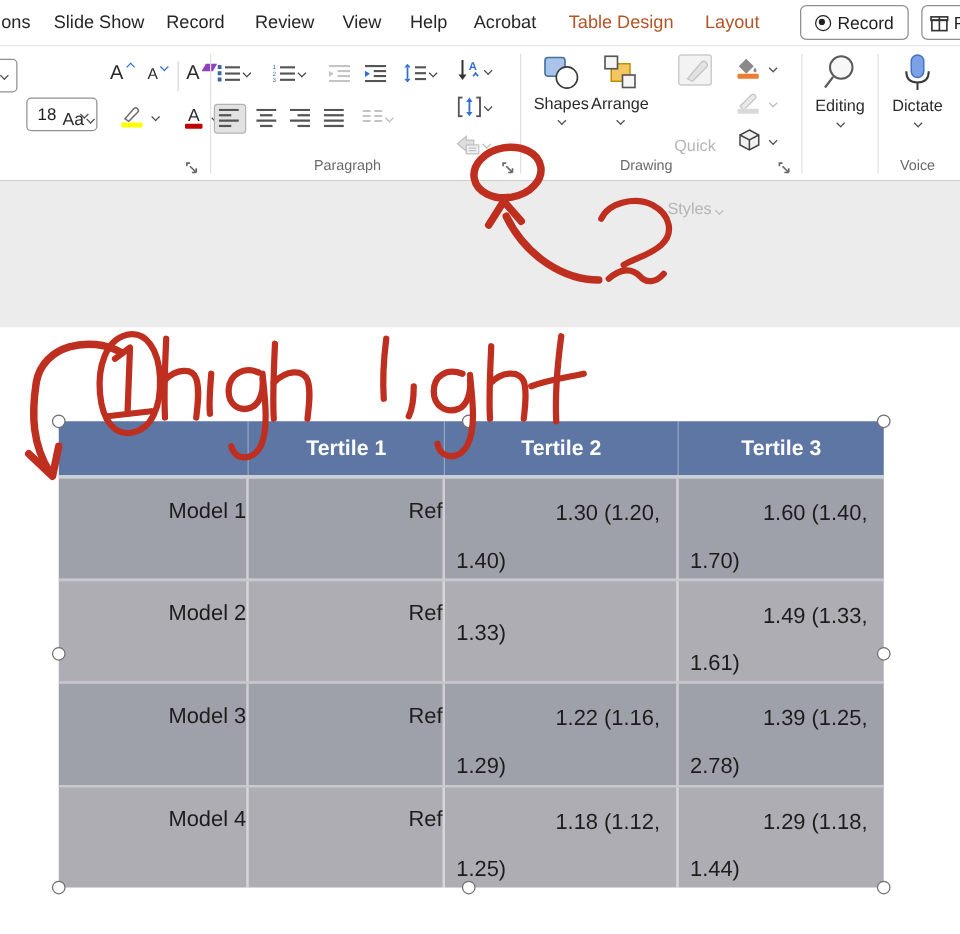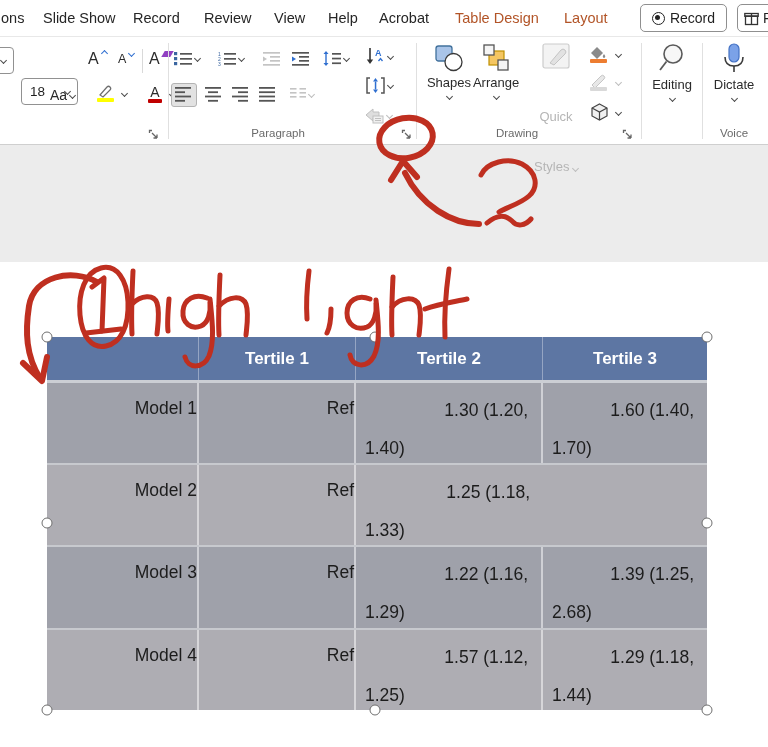--- a/index.html
+++ b/index.html
@@ -388,43 +388,46 @@
     <div class="c3">
       <div class="l1">1.60 (1.40,</div>
       <div class="l2">1.70)</div>
     </div>
   </div>
 
   <div class="trow tbody r-light">
     <div class="c0 cell-center">Model 2</div>
     <div class="c1 cell-center">Ref</div>
     <div class="c2">
-      <div class="l1">1.25 (1.18,</div>
       <div class="l2">1.33)</div>
+    </div>
+    <div class="c3">
+      <div class="l1">1.49 (1.33,</div>
+      <div class="l2">1.61)</div>
     </div>
   </div>
 
   <div class="trow tbody r-dark">
     <div class="c0 cell-center">Model 3</div>
     <div class="c1 cell-center">Ref</div>
     <div class="c2">
       <div class="l1">1.22 (1.16,</div>
       <div class="l2">1.29)</div>
     </div>
     <div class="c3">
       <div class="l1">1.39 (1.25,</div>
-      <div class="l2">2.68)</div>
+      <div class="l2">2.78)</div>
     </div>
   </div>
 
   <div class="trow tbody r-light">
     <div class="c0 cell-center">Model 4</div>
     <div class="c1 cell-center">Ref</div>
     <div class="c2">
-      <div class="l1">1.57 (1.12,</div>
+      <div class="l1">1.18 (1.12,</div>
       <div class="l2">1.25)</div>
     </div>
     <div class="c3">
       <div class="l1">1.29 (1.18,</div>
       <div class="l2">1.44)</div>
     </div>
   </div>
 </div>
 
 <div class="handle h1"></div>

